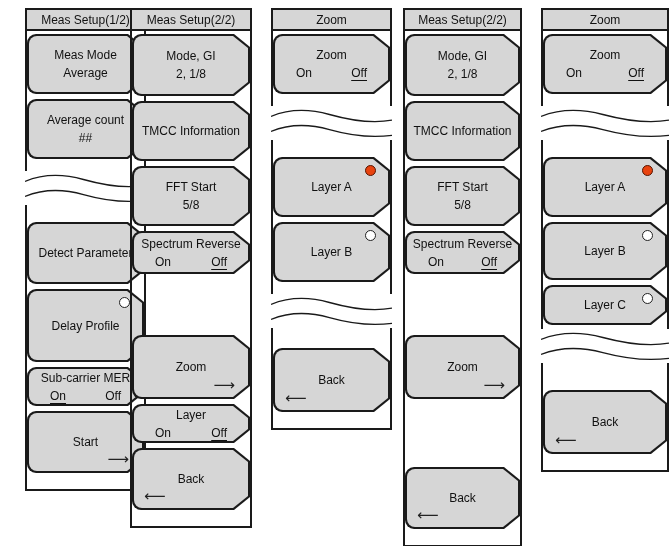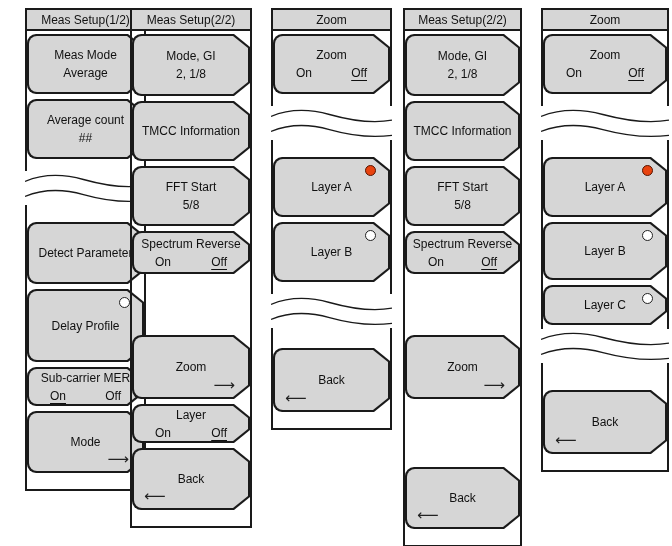--- a/index.html
+++ b/index.html
@@ -81,21 +81,21 @@
         <div class="face">
           <div>Sub-carrier MER</div>
           <div class="onoff">
             <span class="underlined">On</span>
             <span>Off</span>
           </div>
         </div>
       </div>
       <div class="btn h62">
         <div class="face">
-          <div>Mode</div>
+          <div>Start</div>
           <span class="arrow right">⟶</span>
         </div>
       </div>
     </div>
   </div>
 
   <div class="column" style="left:130px;width:122px;">
     <div class="menu-header">Meas Setup(2/2)</div>
     <div class="segment closed pt3 pb2">
       <div class="btn h62">

